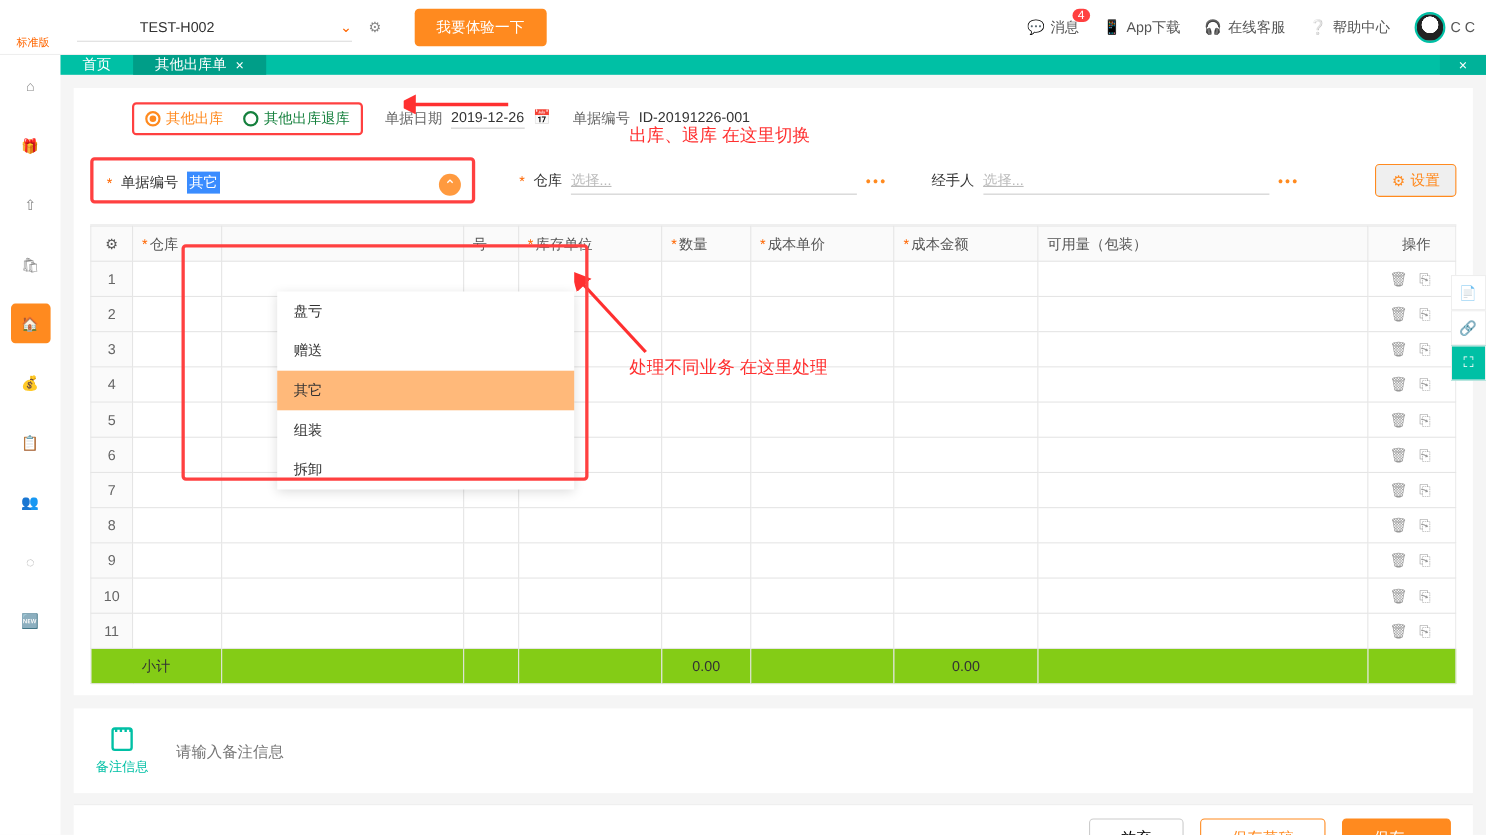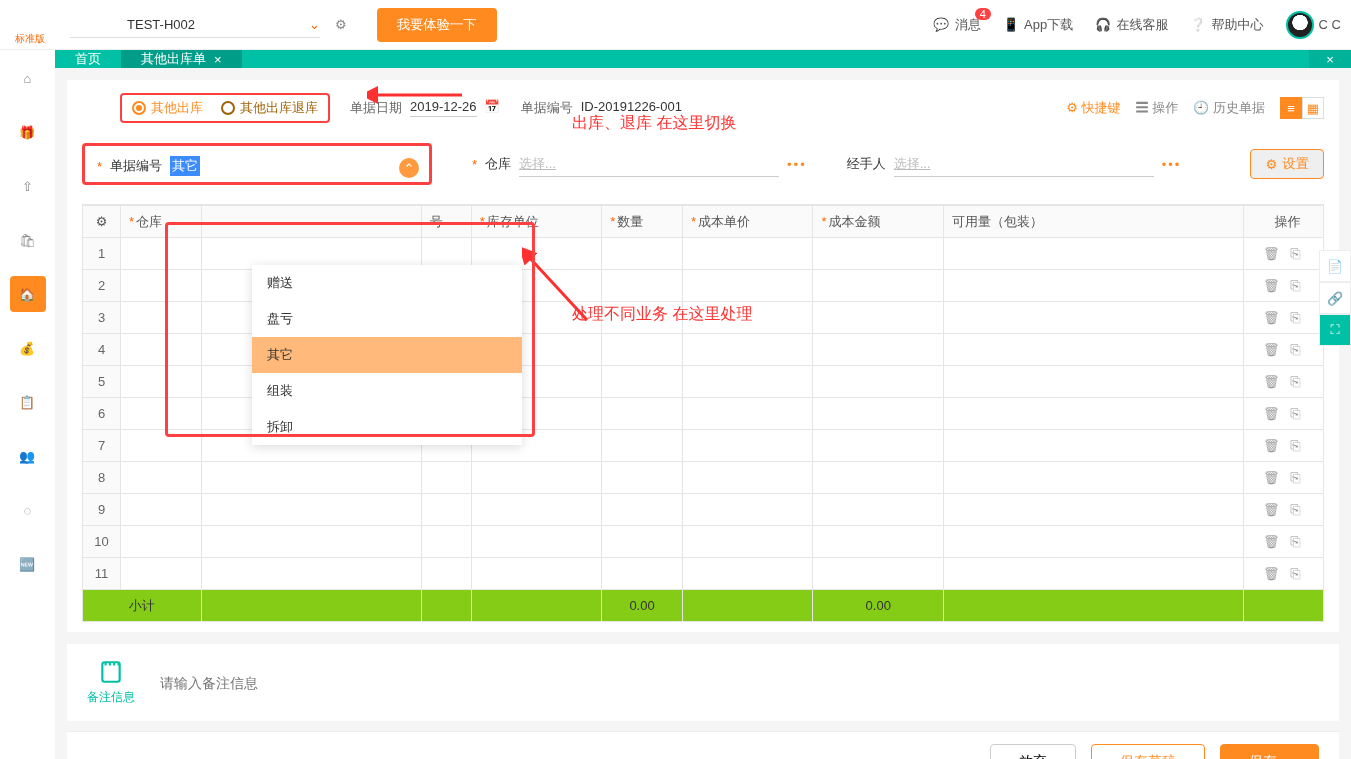--- a/index.html
+++ b/index.html
@@ -24,21 +24,21 @@
 
 .content { flex: 1; display: flex; flex-direction: column; position: relative; }
 .tabs { height: 42px; background: #00c0a5; display: flex; align-items: stretch; }
 .tabs .tab { padding: 0 20px; display: flex; align-items: center; color: #fff; gap: 8px; }
 .tabs .tab.active { background: #009e88; }
 .tabs .close-x { margin-left: auto; width: 42px; display: flex; align-items: center; justify-content: center; color: #fff; background: #00b299; }
 
 .page { background: #fff; margin: 12px; padding: 10px 15px; position: relative; flex: 1; display: flex; flex-direction: column; }
 .hdr-row1 { display: flex; align-items: center; gap: 20px; height: 36px; padding-left: 38px; }
 .radio-box { border: 2px solid #ff4040; border-radius: 4px; padding: 4px 10px; display: flex; gap: 18px; align-items: center; }
-.radio { display: flex; align-items: center; gap: 5px; color: #a16207; }
+.radio { display: flex; align-items: center; gap: 5px; color: #15803d; }
 .radio.sel { color: #ff8a1f; }
 .radio .dot { width: 14px; height: 14px; border-radius: 50%; border: 2px solid currentColor; position: relative; }
 .radio.sel .dot::after { content: ""; position: absolute; inset: 2px; background: #ff8a1f; border-radius: 50%; }
 .meta { display: flex; align-items: flex-start; gap: 8px; }
 .meta .lbl { color: #666; }
 .meta .date { border-bottom: 1px solid #ccc; padding-bottom: 2px; }
 .hdr-actions { margin-left: auto; display: flex; gap: 15px; align-items: center; color: #ff8a1f; font-size: 13px; }
 .hdr-actions .grey { color: #888; }
 .view-toggle { display: flex; }
 .view-toggle span { width: 22px; height: 22px; display: flex; align-items: center; justify-content: center; border: 1px solid #ddd; }
@@ -170,29 +170,20 @@
         </div>
         <div class="meta">
           <span class="lbl">单据日期</span>
           <span class="date">2019-12-26</span>
           <span style="color:#ff8a1f">📅</span>
         </div>
         <div class="meta">
           <span class="lbl">单据编号</span>
           <span>ID-20191226-001</span>
         </div>
-        <div class="hdr-actions">
-          <span>⚙ <span>快捷键</span></span>
-          <span class="grey">☰ <span>操作</span></span>
-          <span class="grey">🕘 <span>历史单据</span></span>
-          <div class="view-toggle">
-            <span class="on">≡</span>
-            <span>▦</span>
-          </div>
-        </div>
       </div>
 
       <svg class="arrow" style="left:300px;top:5px" width="100" height="30">
           <defs>
             <marker id="ah1" markerWidth="8" markerHeight="8" refX="2" refY="3" orient="auto">
               <path d="M0,0 L6,3 L0,6 Z" fill="#ff3030"></path>
             </marker>
           </defs>
           <line x1="95" y1="10" x2="5" y2="10" stroke="#ff3030" stroke-width="3" marker-end="url(#ah1)"></line>
         </svg>
@@ -386,36 +377,36 @@
               <td></td>
               <td>0.00</td>
               <td></td>
                 <td></td>
             </tr>
           </tfoot>
         </table>
       </div>
 
       <div class="dropdown" id="dd">
+          <div class="opt">盘亏</div>
           <div class="opt">赠送</div>
-          <div class="opt">盘亏</div>
           <div class="opt hi">其它</div>
           <div class="opt">组装</div>
           <div class="opt">拆卸</div>
         </div>
       <div class="dd-border"></div>
       <svg class="arrow" style="left:455px;top:165px" width="70" height="80">
           <defs>
             <marker id="ah2" markerWidth="8" markerHeight="8" refX="2" refY="3" orient="auto">
               <path d="M0,0 L6,3 L0,6 Z" fill="#ff3030"></path>
             </marker>
           </defs>
           <line x1="65" y1="75" x2="5" y2="10" stroke="#ff3030" stroke-width="3" marker-end="url(#ah2)"></line>
         </svg>
-      <div class="annot" style="left:505px;top:224px">处理不同业务 在这里处理</div>
+      <div class="annot" style="left:505px;top:244px">处理不同业务 在这里处理</div>
     </div>
 
     <div class="remark">
       <div class="remark-ic">
         <svg width="26" height="26" viewBox="0 0 24 24" fill="none" stroke="#00c0a5" stroke-width="2">
             <rect x="4" y="3" width="16" height="18" rx="2"></rect>
             <path d="M7 3v3M11 3v3M15 3v3M19 3v3"></path>
           </svg>
         <span>备注信息</span>
       </div>

